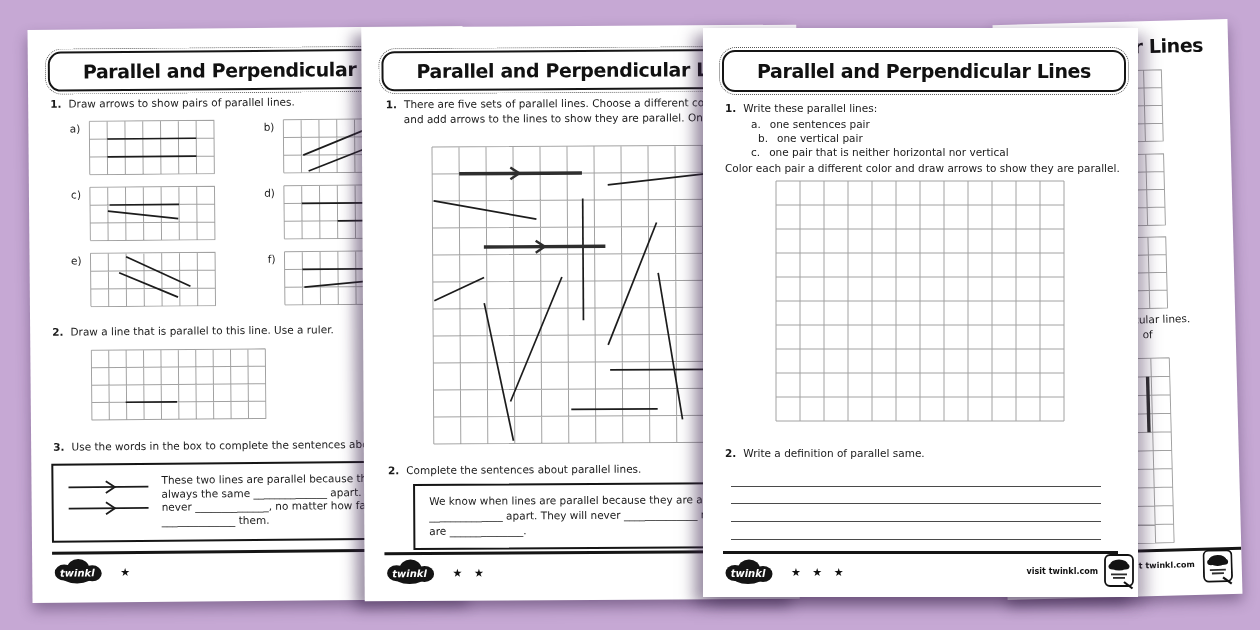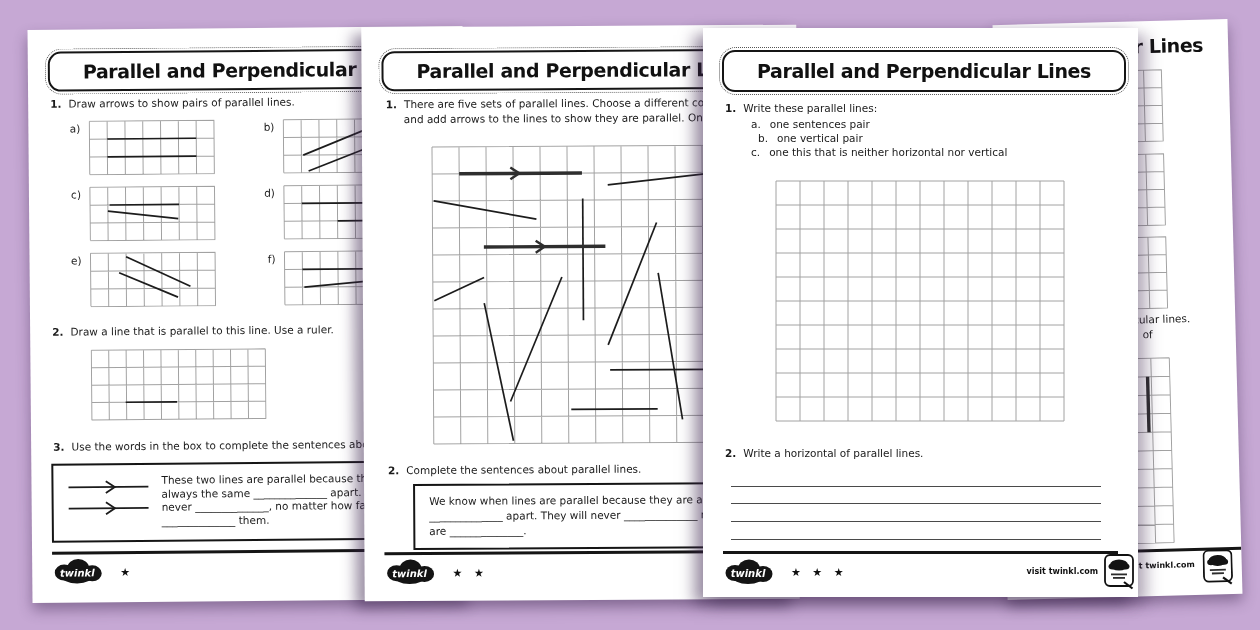--- a/index.html
+++ b/index.html
@@ -212,27 +212,28 @@
     <div class="q" style="left:22px;top:74px;">
       <span class="qnum">1.</span><span>Write these parallel lines:</span>
     </div>
     <div class="q sub" style="left:48px;top:90px;">
       <span class="qnum">a.</span><span>one sentences pair</span>
     </div>
     <div class="q sub" style="left:48px;top:104px;margin-left:7px;">
       <span class="qnum">b.</span><span>one vertical pair</span>
     </div>
     <div class="q sub" style="left:48px;top:118px;">
-      <span class="qnum">c.</span><span>one this that is neither horizontal nor vertical</span>
-    </div>
+      <span class="qnum">c.</span><span>one pair that is neither horizontal nor vertical</span>
+    </div>
+    <div class="q" style="left:22px;top:134px;">Color each pair a different color and draw arrows to show they are parallel.</div>
     <div class="grid" style="left:72px;top:152px;"><svg width="290" height="242" viewBox="0 0 290 242">
           <path d="M1.0 1 V241 M25.0 1 V241 M49.0 1 V241 M73.0 1 V241 M97.0 1 V241 M121.0 1 V241 M145.0 1 V241 M169.0 1 V241 M193.0 1 V241 M217.0 1 V241 M241.0 1 V241 M265.0 1 V241 M289.0 1 V241 M1 1.0 H289 M1 25.0 H289 M1 49.0 H289 M1 73.0 H289 M1 97.0 H289 M1 121.0 H289 M1 145.0 H289 M1 169.0 H289 M1 193.0 H289 M1 217.0 H289 M1 241.0 H289 " stroke="#a2a2a2" stroke-width="1" fill="none" stroke-linecap="butt"></path>
         </svg></div>
     <div class="q" style="left:22px;top:419px;">
-      <span class="qnum">2.</span><span>Write a horizontal of parallel lines.</span>
+      <span class="qnum">2.</span><span>Write a definition of parallel same.</span>
     </div>
     <div class="wline" style="top:458px;"></div>
     <div class="wline" style="top:475px;"></div>
     <div class="wline" style="top:493px;"></div>
     <div class="wline" style="top:511px;"></div>
     <div class="frule" style="left:20px;top:523px;width:395px;"></div>
     <svg class="logo" style="left:22px;top:529px;" width="48" height="28" viewBox="0 0 48 28">
       <g fill="#141414">
           <ellipse cx="10" cy="16" rx="9.5" ry="8"></ellipse>
           <ellipse cx="24" cy="12" rx="11" ry="9.5"></ellipse>

